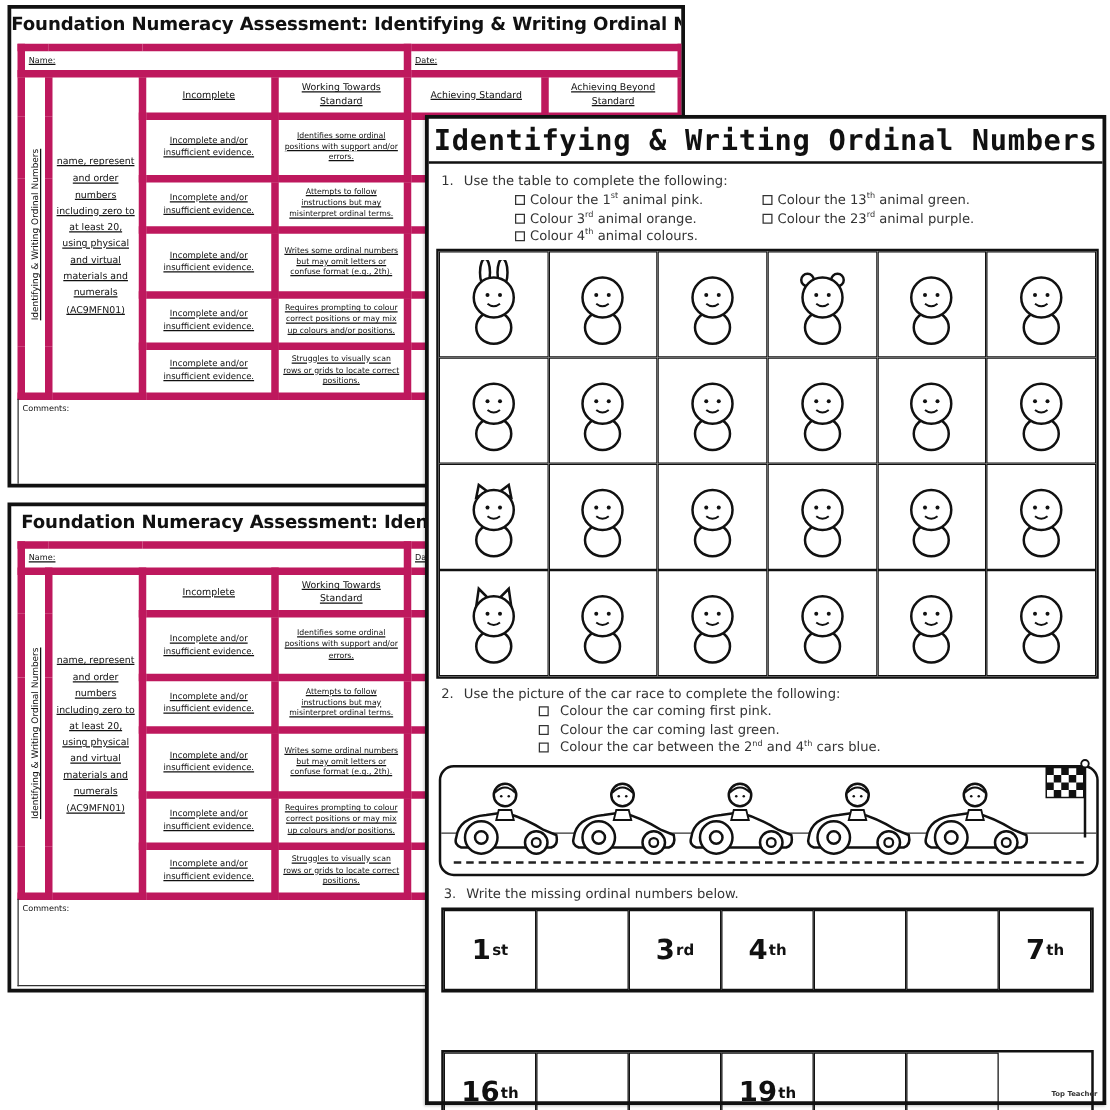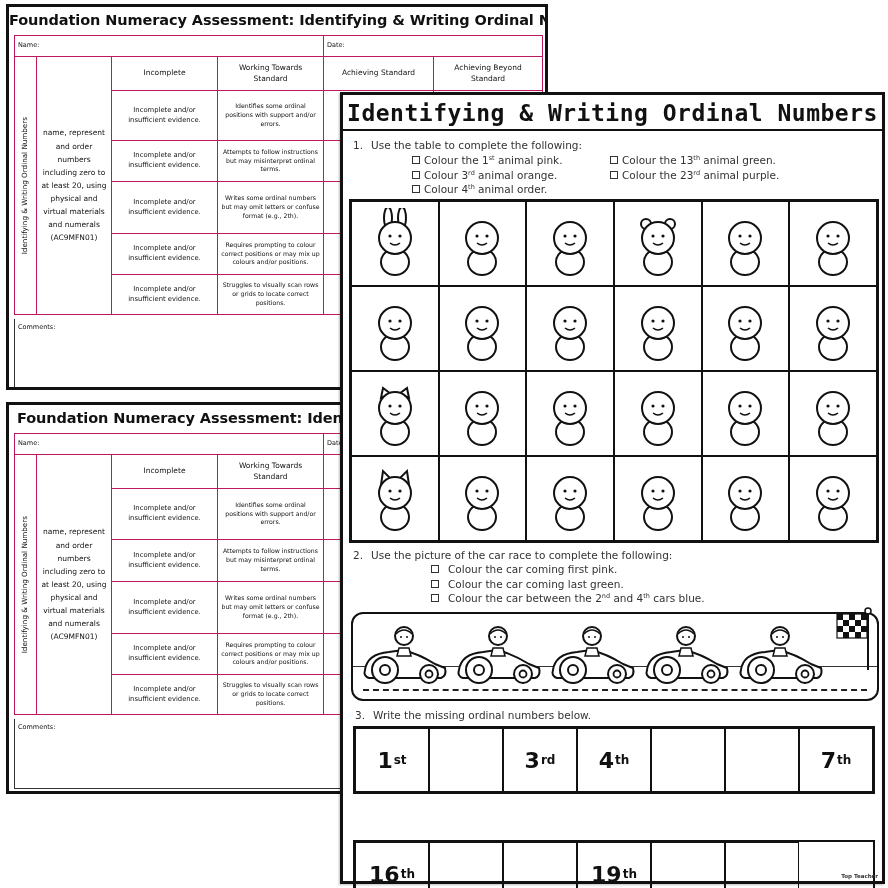--- a/index.html
+++ b/index.html
@@ -18,22 +18,22 @@
     font-size: 14.5px; text-align: center; height: 27px; line-height: 27px;
     letter-spacing: -0.1px; white-space: nowrap;
   }
   .rubric-table {
     position: absolute; left: 5px; top: 28px; width: 528px;
     border: 1px solid #333; border-collapse: collapse; table-layout: fixed;
     font-size: 7px;
   }
   .rubric.r2 .rubric-table { top: 28px; }
   .rubric-table td {
-    border: 1px solid #be185d; text-align: center; vertical-align: middle;
-    padding: 1px 3px; line-height: 1.45;
+    border: 6px solid #be185d; text-align: center; vertical-align: middle;
+    padding: 1px 3px; line-height: 1.45; text-decoration: underline;
   }
   .rubric-table td.namecell, .rubric-table td.datecell { text-align: left; height: 21px; font-size: 6.5px; }
   .rubric-table td.head { font-size: 7.5px; height: 34px; }
   .rubric-table td.rowtext { font-size: 6.2px; }
   .rubric-table td.inc { font-size: 6.8px; }
   .rubric-table td.vert { width: 22px; padding: 0; }
   .vert-text {
     display: block; writing-mode: vertical-rl; transform: rotate(180deg);
     font-size: 7.2px; white-space: nowrap; margin: 0 auto;
   }
@@ -244,21 +244,21 @@
         <div class="check-item">
             <span class="checkbox"></span>
             <span><span>Colour the </span><span>1</span><sup>st</sup><span> animal pink.</span></span>
           </div>
         <div class="check-item">
             <span class="checkbox"></span>
             <span><span>Colour </span><span>3</span><sup>rd</sup><span> animal orange.</span></span>
           </div>
         <div class="check-item">
             <span class="checkbox"></span>
-            <span><span>Colour </span><span>4</span><sup>th</sup><span> animal order.</span></span>
+            <span><span>Colour </span><span>4</span><sup>th</sup><span> animal colours.</span></span>
           </div>
       </div>
       <div class="q1-col">
         <div class="check-item">
             <span class="checkbox"></span>
             <span><span>Colour the </span><span>13</span><sup>th</sup><span> animal green.</span></span>
           </div>
         <div class="check-item">
             <span class="checkbox"></span>
             <span><span>Colour the </span><span>23</span><sup>rd</sup><span> animal purple.</span></span>

